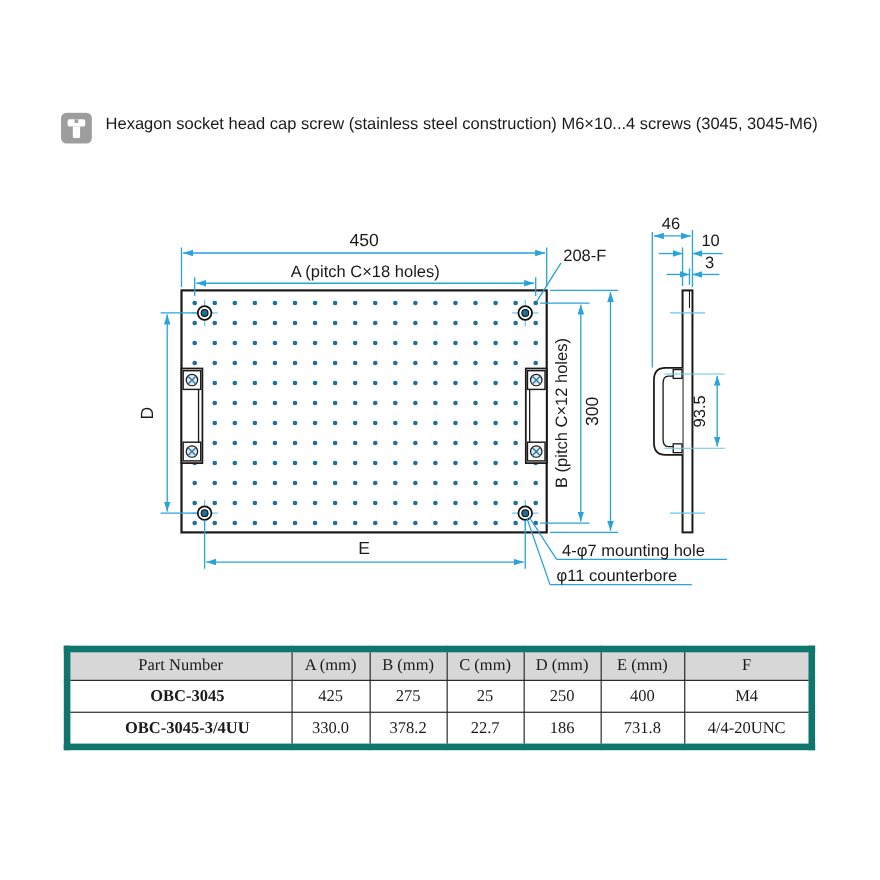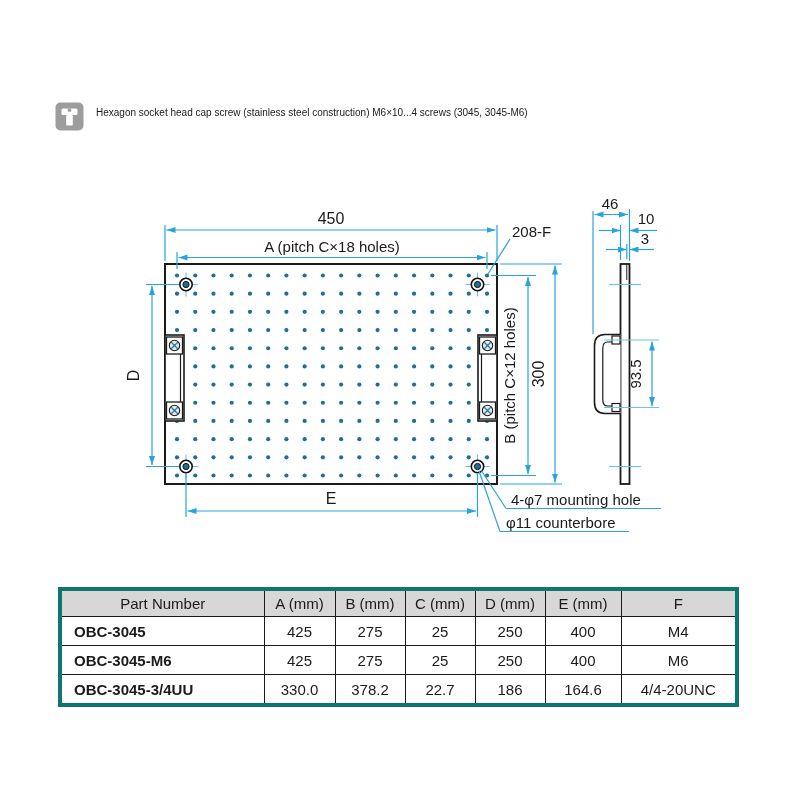--- a/index.html
+++ b/index.html
@@ -5,38 +5,38 @@
   html,body{margin:0;padding:0;background:#fff;}
   body{width:800px;height:800px;position:relative;font-family:"Liberation Sans","DejaVu Sans",sans-serif;color:#1a1a1a;}
   :root{
     --dim-blue:#29a3dc;
     --hole-blue:#1f6f96;
     --crosshair-blue:#6cc4ec;
     --table-header-bg:#d7d7d7;
     --icon-gray:#9d9d9d;
   }
   .note-block{position:absolute;left:55px;top:102px;display:flex;gap:12px;align-items:flex-start;}
-  .note-lines{font-size:10px;line-height:19px;padding-top:1px;white-space:nowrap;}
+  .note-lines{font-size:15px;line-height:19px;padding-top:1px;white-space:nowrap;}
   .drawing-svg{position:absolute;left:0;top:0;}
   .blk{stroke:#1a1a1a;fill:none;}
   .blk-fill{stroke:#1a1a1a;fill:#ffffff;}
   .dim{stroke:var(--dim-blue);stroke-width:1.2;fill:none;}
   .cl{stroke:var(--crosshair-blue);stroke-width:1.1;fill:none;}
   .dot{fill:var(--hole-blue);}
   .dim-text{font-size:15px;fill:#1a1a1a;}
   .dim-text-lg{font-size:16px;fill:#1a1a1a;}
   .arrow-fill{fill:var(--dim-blue);}
   .screw-cross{stroke:#2a7fae;stroke-width:1.3;}
   .screw-dot{fill:#2a7fae;}
   .parts-table{position:absolute;left:58px;top:587px;border-collapse:collapse;table-layout:fixed;width:677px;font-size:15px;}
   .parts-table th,.parts-table td{border:1.5px solid #1a1a1a;padding:0;text-align:center;}
-  .parts-table{border:4px solid #0f766e;}
+  .parts-table{border:6px solid #0f766e;font-family:Liberation Serif, serif;}
   .parts-table th{background:var(--table-header-bg);font-weight:normal;height:25px;}
   .parts-table td{height:28px;}
-  .parts-table td.pn{text-align:left;padding-left:12px;font-weight:bold;}
+  .parts-table td.pn{text-align:center;padding-left:12px;font-weight:bold;}
 </style>
 </head>
 <body>
 
 <div class="note-block">
   <svg width="29" height="29" viewBox="0 0 29 29">
     <rect x="0.5" y="0.5" width="28" height="28" rx="5" fill="var(--icon-gray)"></rect>
     <rect x="6.5" y="6.5" width="16" height="6.5" rx="1.5" fill="#fff"></rect>
     <rect x="12.8" y="6.5" width="3.4" height="3.2" fill="var(--icon-gray)"></rect>
     <rect x="11.2" y="13" width="6.6" height="10.5" rx="1.2" fill="#fff"></rect>
@@ -458,31 +458,22 @@
     <tr>
       <td class="pn">OBC-3045</td>
       <td>425</td>
       <td>275</td>
       <td>25</td>
       <td>250</td>
       <td>400</td>
       <td>M4</td>
     </tr>
     <tr>
-      <td class="pn">OBC-3045-M6</td>
-      <td>425</td>
-      <td>275</td>
-      <td>25</td>
-      <td>250</td>
-      <td>400</td>
-      <td>M6</td>
-    </tr>
-    <tr>
       <td class="pn">OBC-3045-3/4UU</td>
       <td>330.0</td>
       <td>378.2</td>
       <td>22.7</td>
       <td>186</td>
-      <td>164.6</td>
+      <td>731.8</td>
       <td>4/4-20UNC</td>
     </tr>
   </tbody>
 </table>
 
 </body></html>

